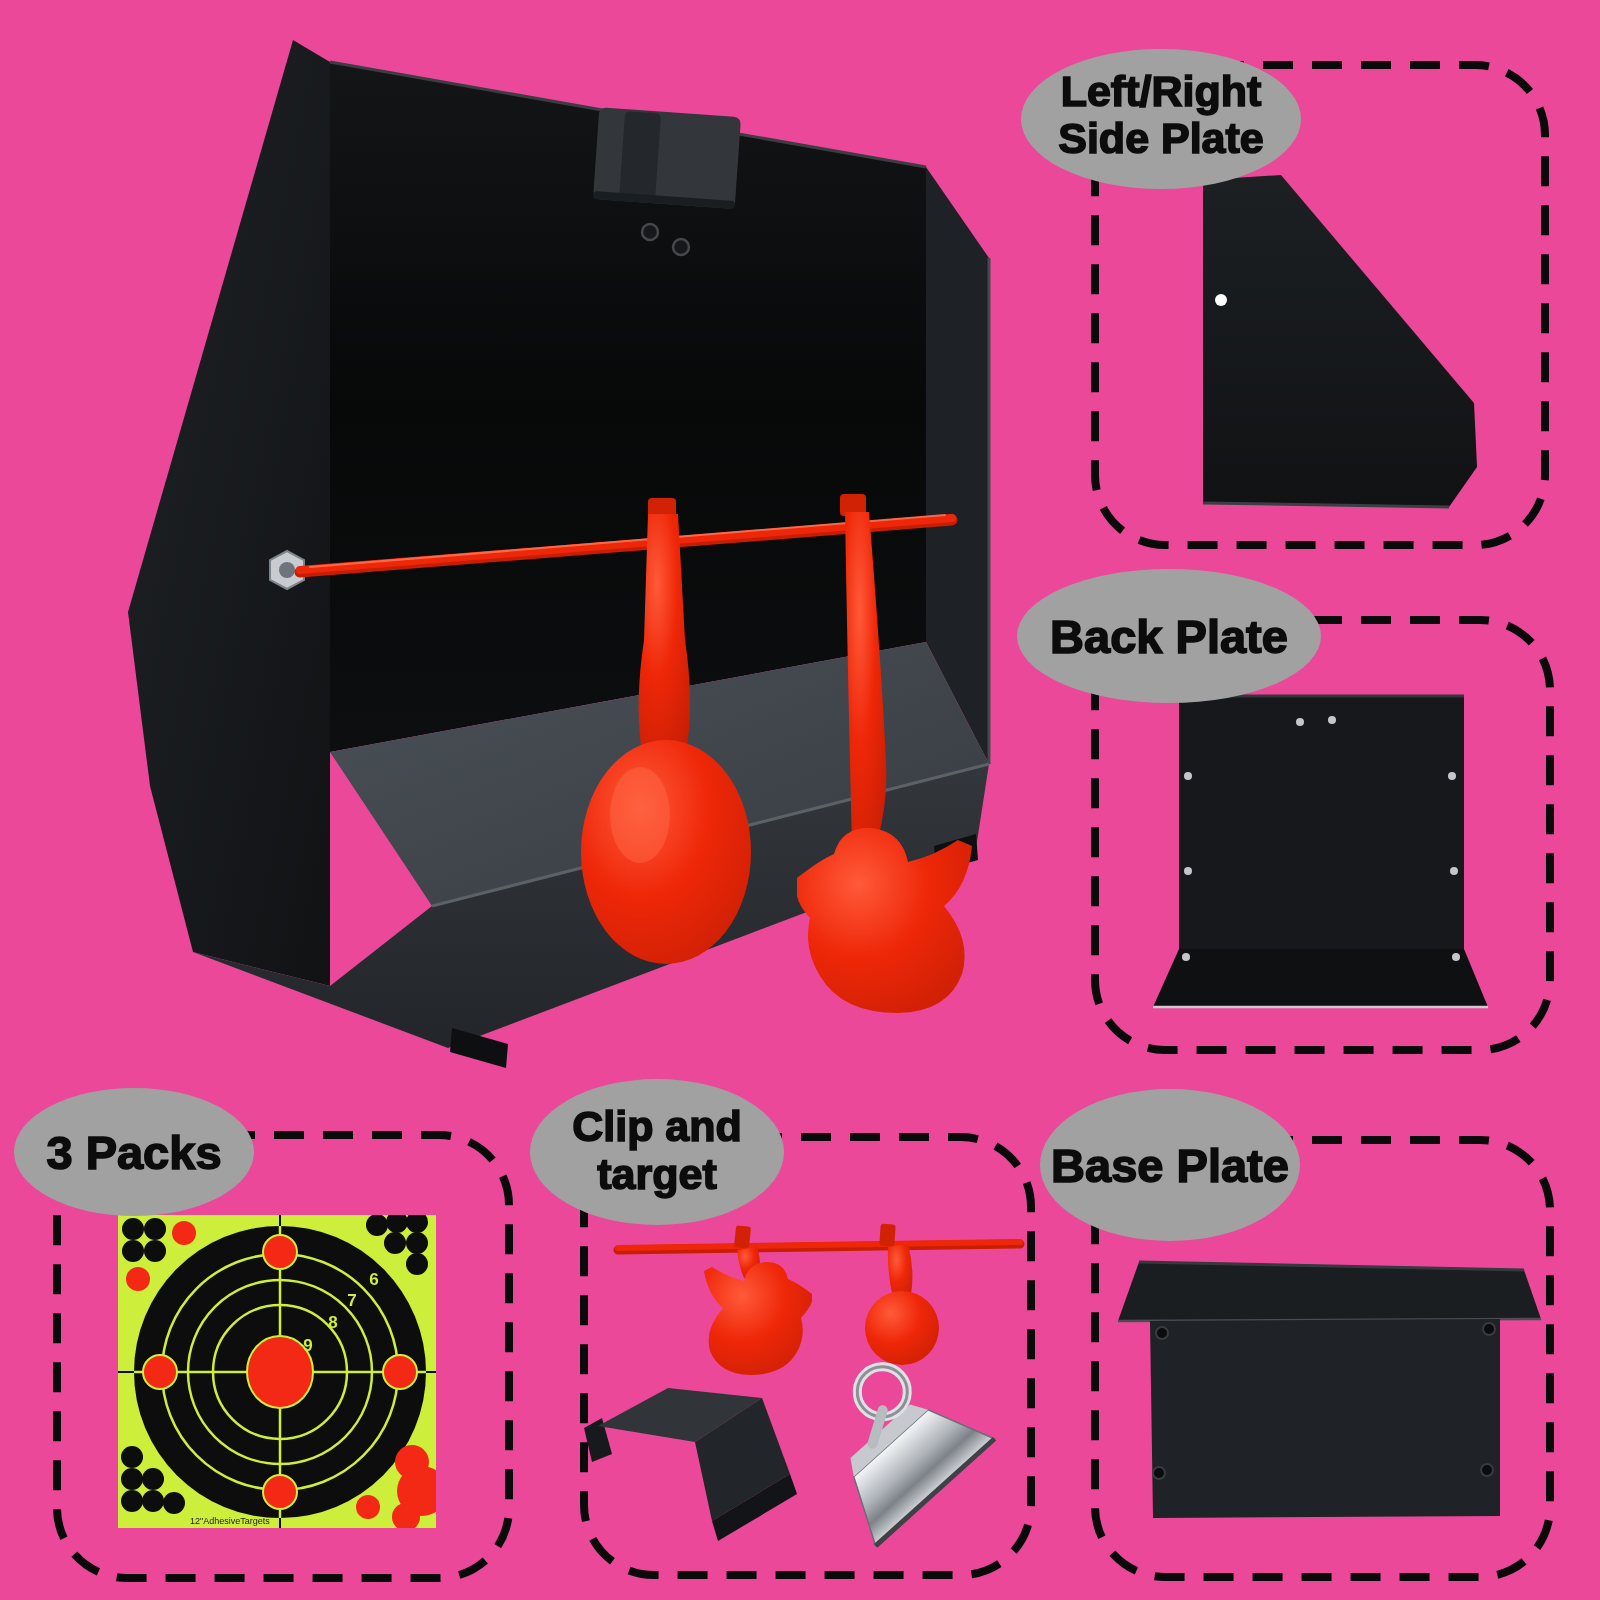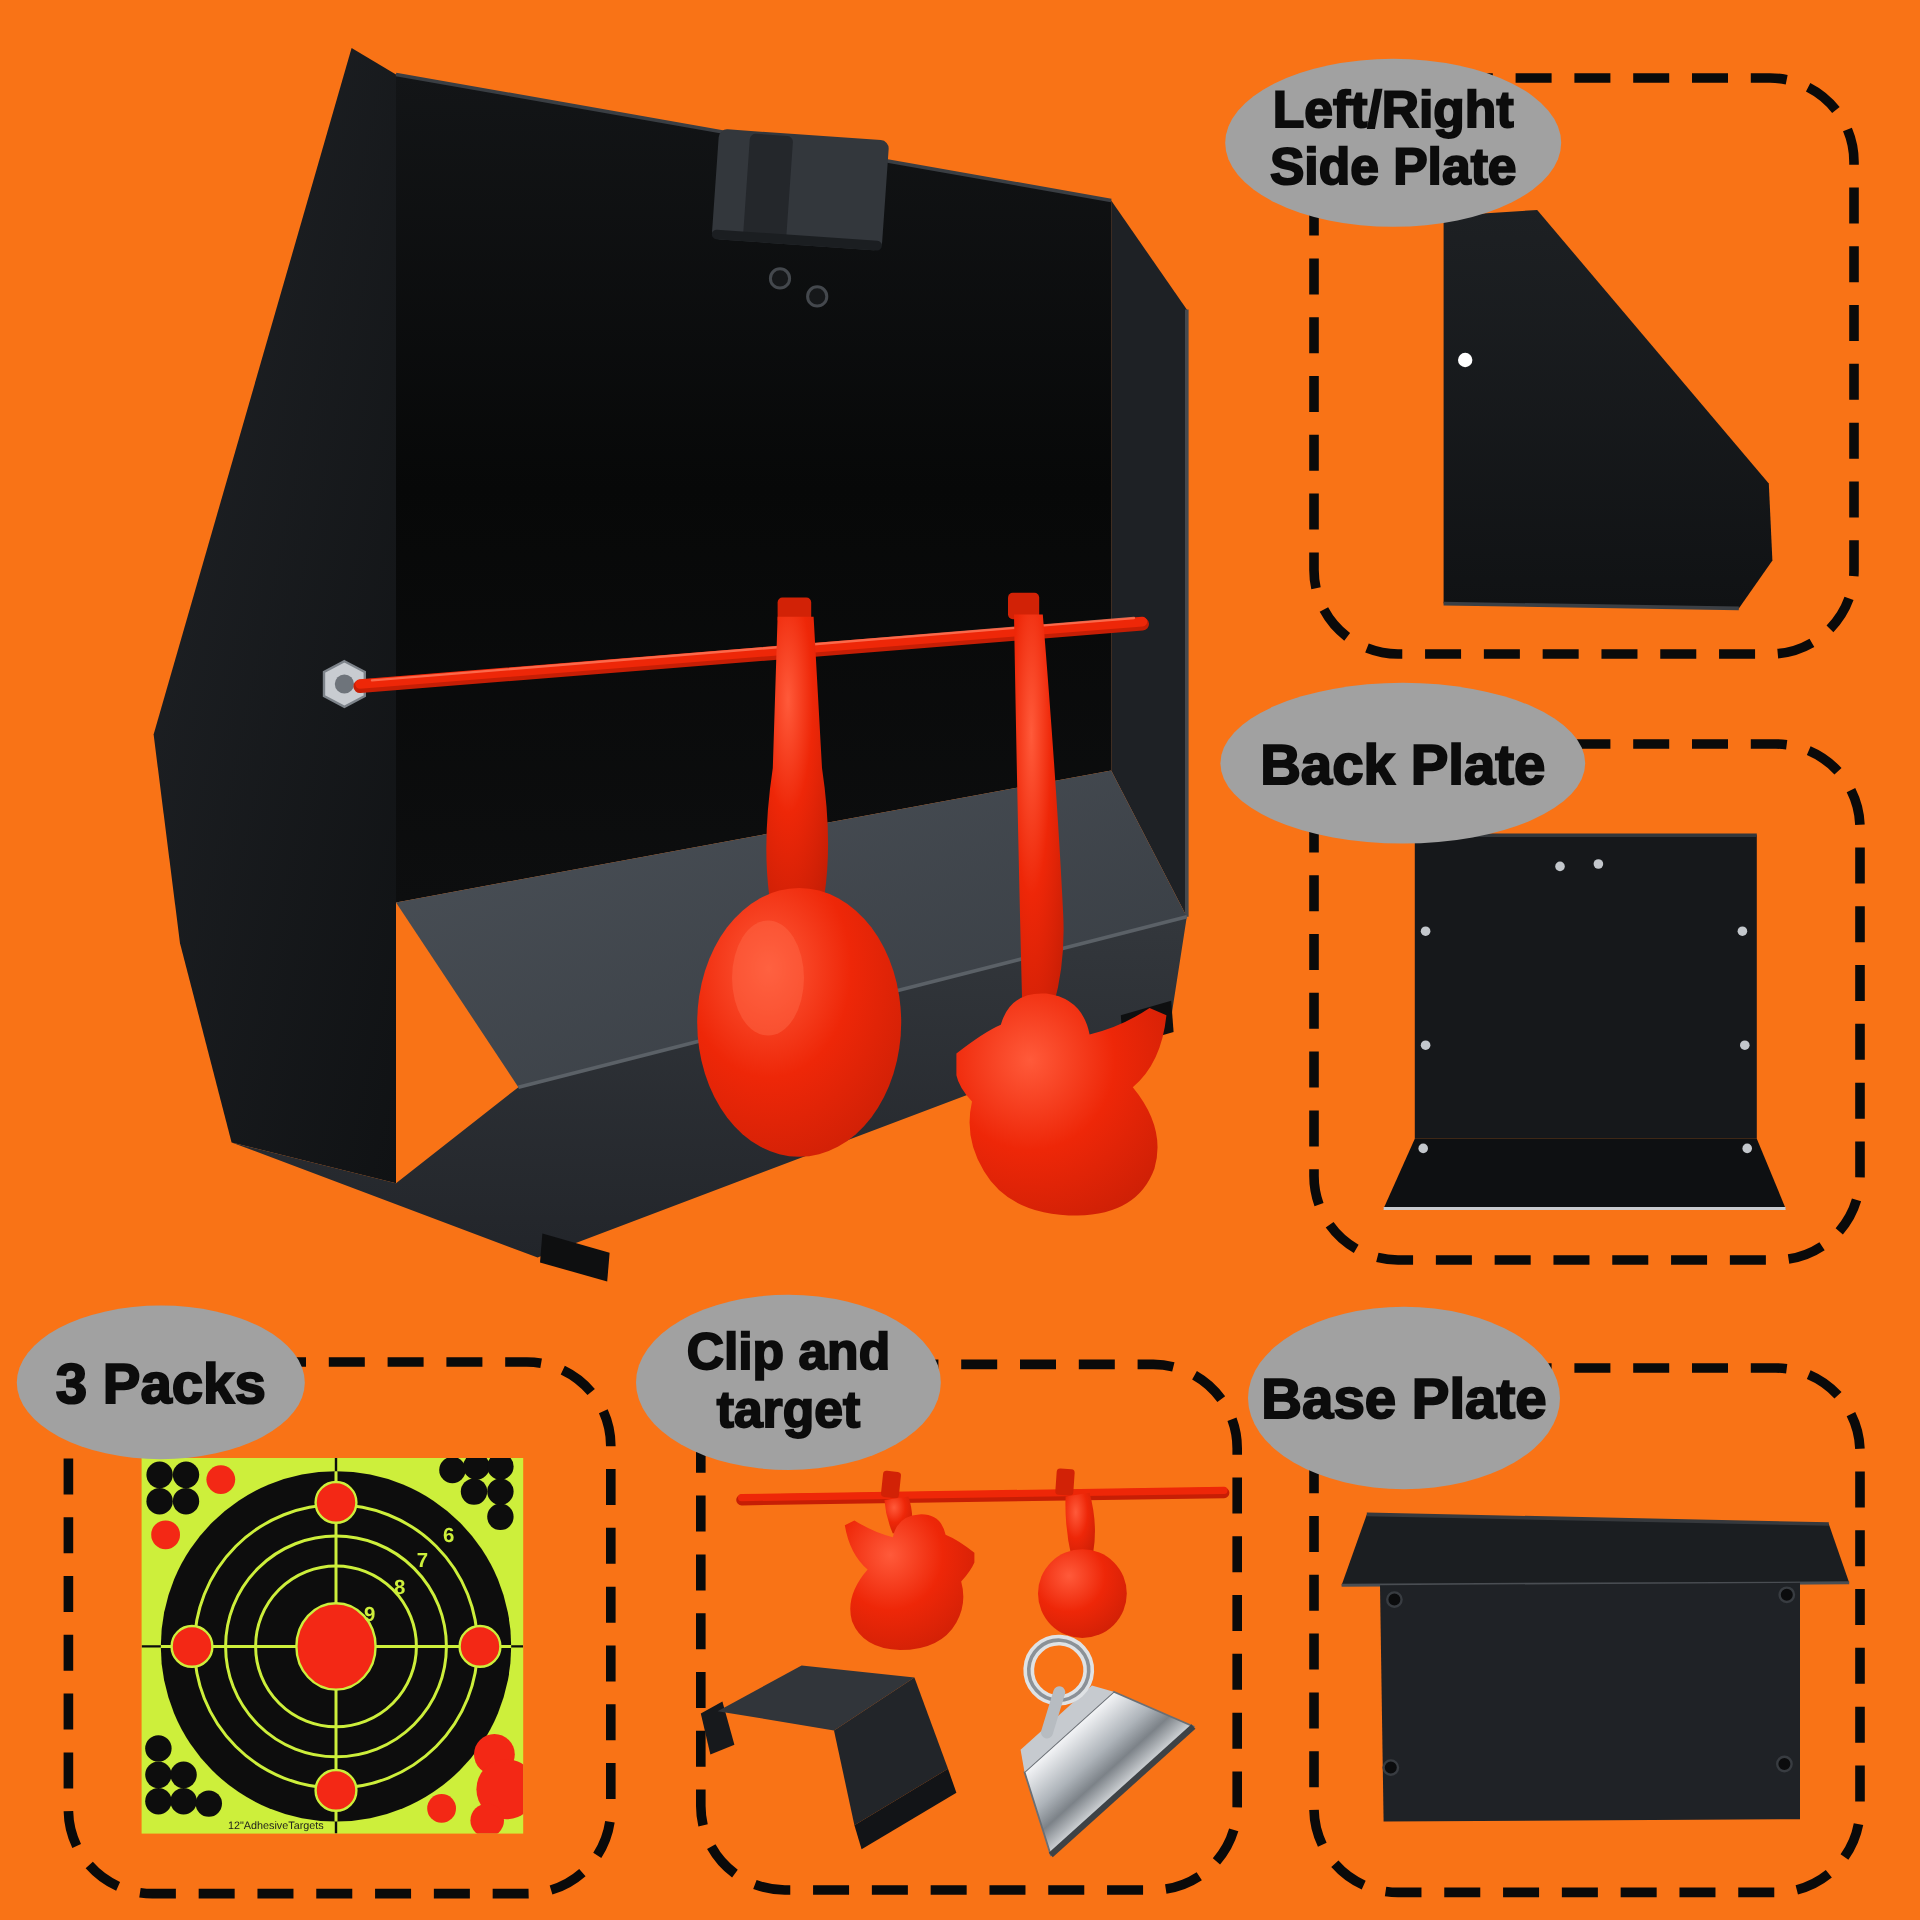--- a/index.html
+++ b/index.html
@@ -1,16 +1,16 @@
 <!DOCTYPE html>
 <html><head>
 <meta charset="utf-8">
 <style>
   html,body{margin:0;padding:0;background:#ffffff;}
-  #stage{position:relative;width:1600px;height:1600px;background:#f97316;overflow:hidden;
+  #stage{position:relative;width:1600px;height:1600px;background:#ec4899;overflow:hidden;
          font-family:"Liberation Sans", sans-serif;}
   svg{display:block;}
   .lbl{font-family:"Liberation Sans", sans-serif;font-weight:700;fill:#0c0c0c;
        stroke:#0c0c0c;stroke-width:1.6;paint-order:stroke;text-anchor:middle;}
   .lbl1{font-size:47px;}
   .lbl2{font-size:43px;}
   .ringnum{font-family:"Liberation Sans", sans-serif;font-weight:700;font-size:17px;
            fill:#cdef3b;text-anchor:middle;}
   .sticker-footer{font-family:"Liberation Sans", sans-serif;font-size:9px;fill:#1c1c1c;}
 </style>

